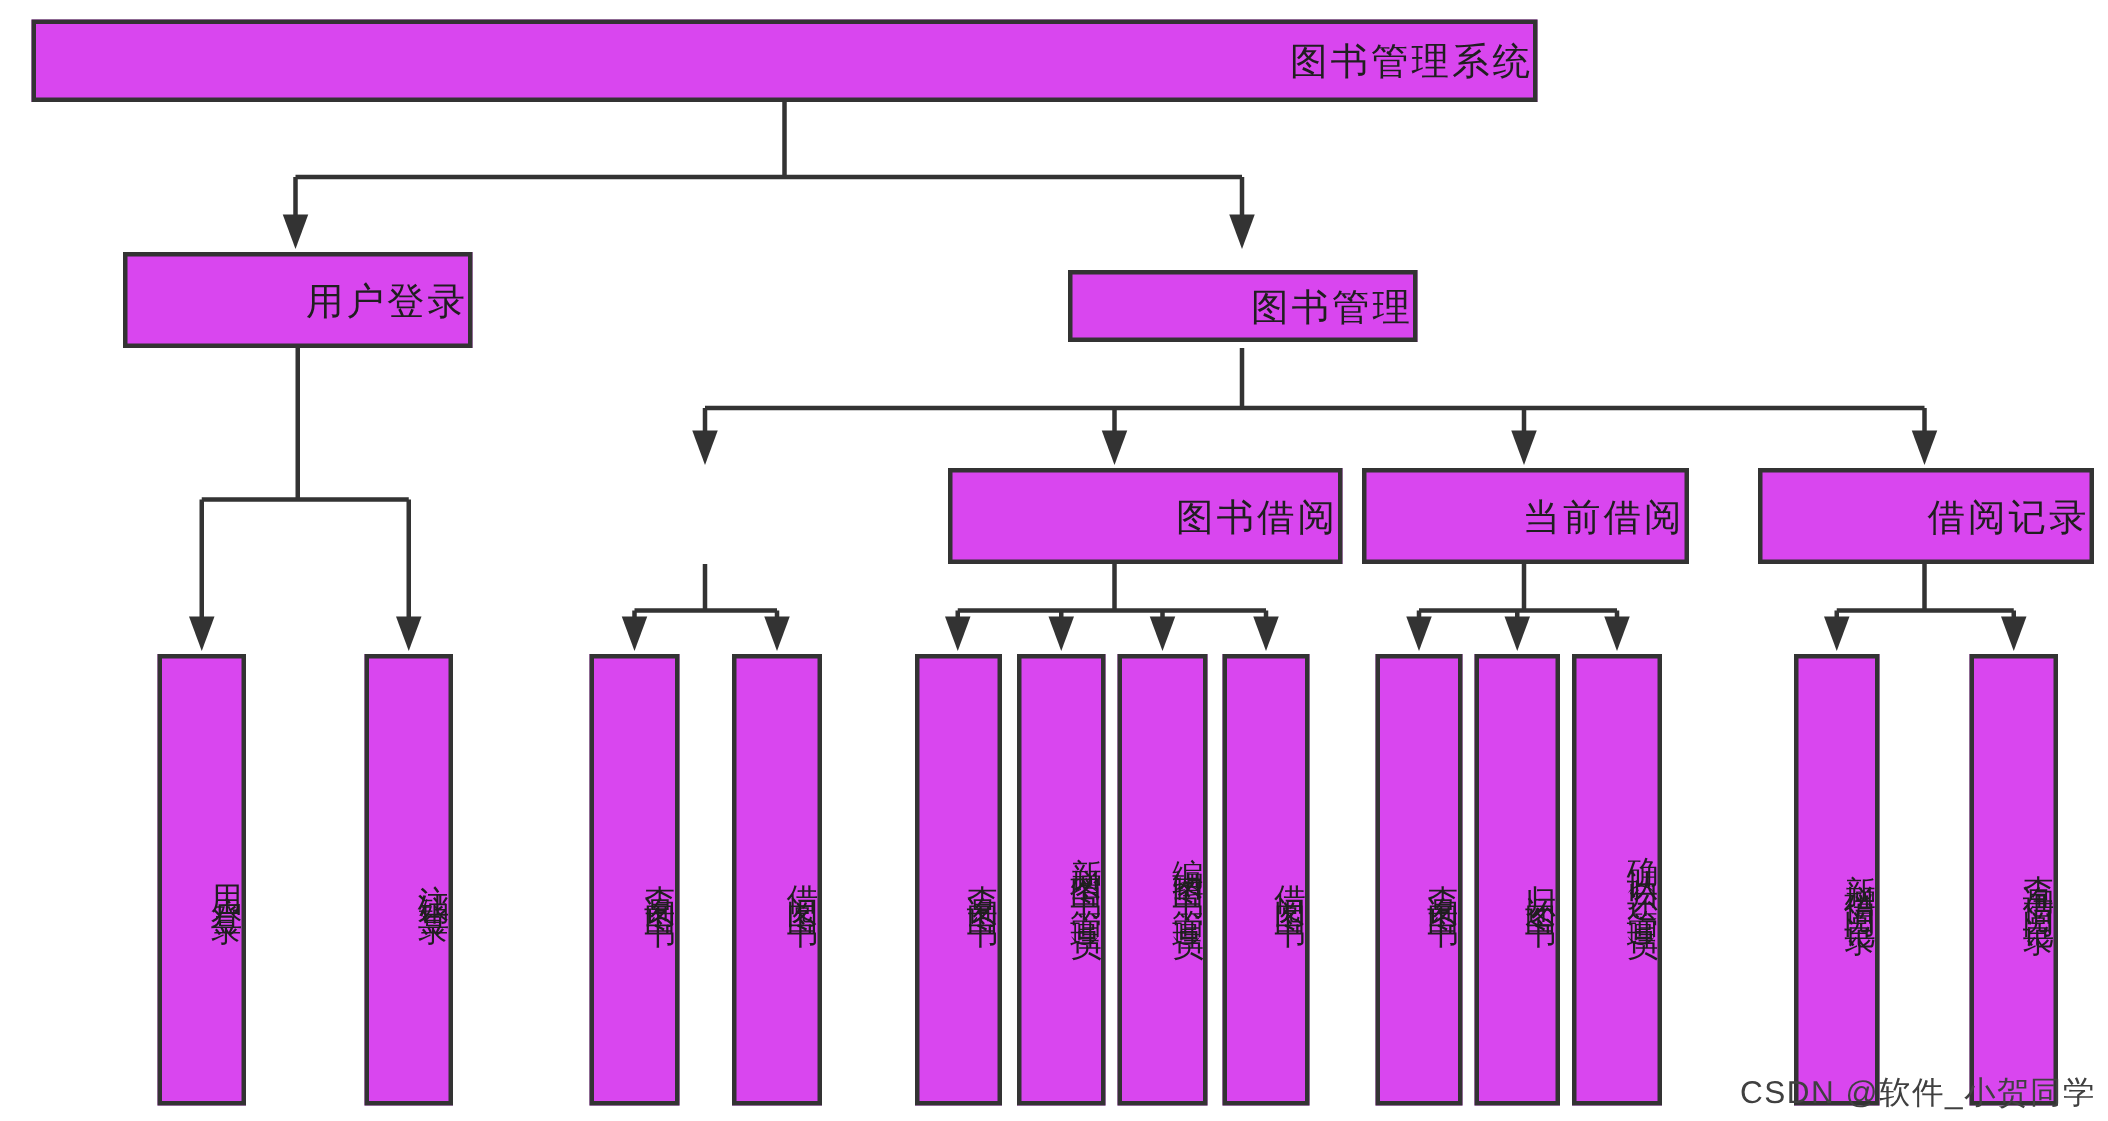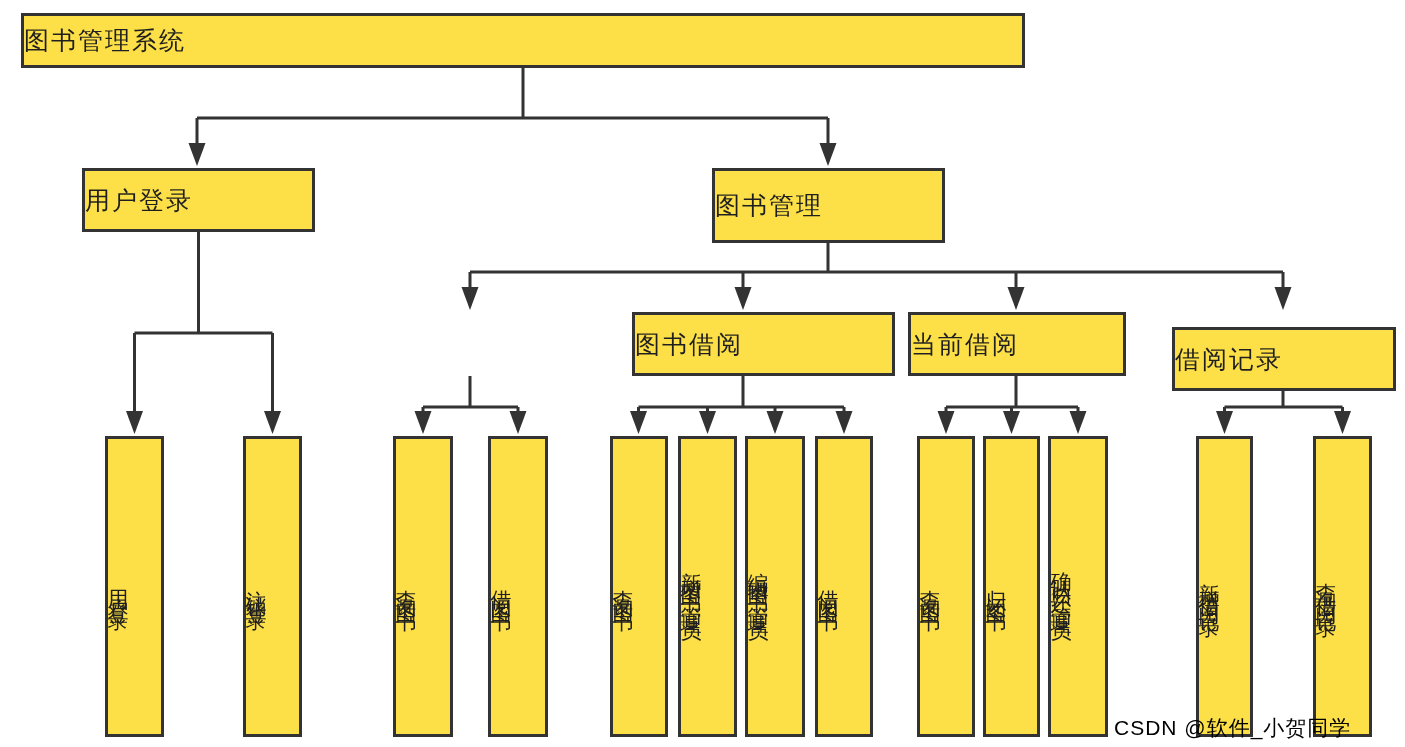--- a/index.html
+++ b/index.html
@@ -17,46 +17,46 @@
   }
   .wires {
     position: absolute;
     left: 0;
     top: 0;
     pointer-events: none;
   }
   .node {
     position: absolute;
     box-sizing: border-box;
-    background: #fde047;
+    background: #d946ef;
     border: 3px solid #333333;
     display: flex;
     align-items: center;
-    justify-content: flex-start;
+    justify-content: flex-end;
     color: #1f1f1f;
   }
   .node.h span {
     font-size: 25px;
     letter-spacing: 2px;
     white-space: nowrap;
   }
   .node.v span {
     writing-mode: vertical-rl;
     text-orientation: mixed;
     font-size: 21px;
     letter-spacing: 7px;
     line-height: 1;
   }
   .watermark {
     position: absolute;
-    left: 1114px;
+    left: 1160px;
     top: 714px;
     font-size: 21px;
     letter-spacing: 1px;
-    color: #000000;
+    color: #404040;
     white-space: nowrap;
     z-index: 5;
   }
 </style>
 </head>
 <body>
 
 <div class="canvas">
 
   <svg class="wires" width="1405" height="747" viewBox="0 0 1405 747">
@@ -116,31 +116,31 @@
     </g>
   </svg>
 
   <div class="node h" style="left:21px; top:13px; width:1004px; height:55px">
     <span>图书管理系统</span>
   </div>
 
   <div class="node h" style="left:82px; top:168px; width:233px; height:64px">
     <span>用户登录</span>
   </div>
-  <div class="node h" style="left:712px; top:168px; width:233px; height:75px">
+  <div class="node h" style="left:712px; top:180px; width:233px; height:48px">
     <span>图书管理</span>
   </div>
 
   <div class="node h" style="left:632px; top:312px; width:263px; height:64px">
     <span>图书借阅</span>
   </div>
   <div class="node h" style="left:908px; top:312px; width:218px; height:64px">
     <span>当前借阅</span>
   </div>
-  <div class="node h" style="left:1172px; top:327px; width:224px; height:64px">
+  <div class="node h" style="left:1172px; top:312px; width:224px; height:64px">
     <span>借阅记录</span>
   </div>
 
   <div class="node v" style="left:105px; top:436px; width:59px; height:301px">
     <span>用户登录</span>
   </div>
   <div class="node v" style="left:243px; top:436px; width:59px; height:301px">
     <span>注销登录</span>
   </div>
 

